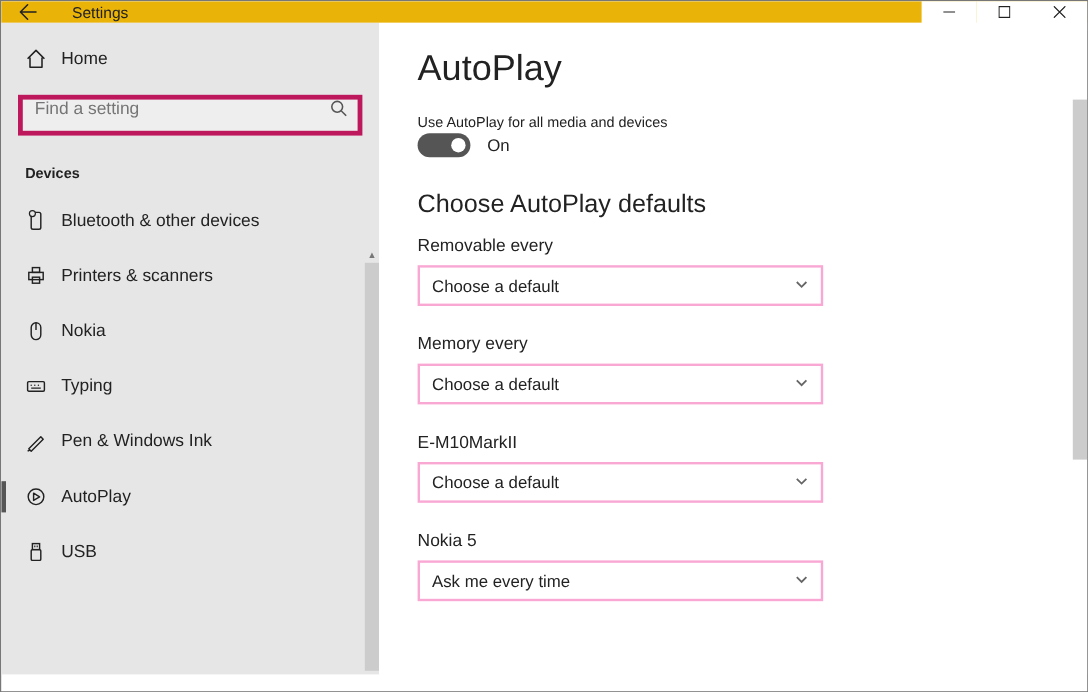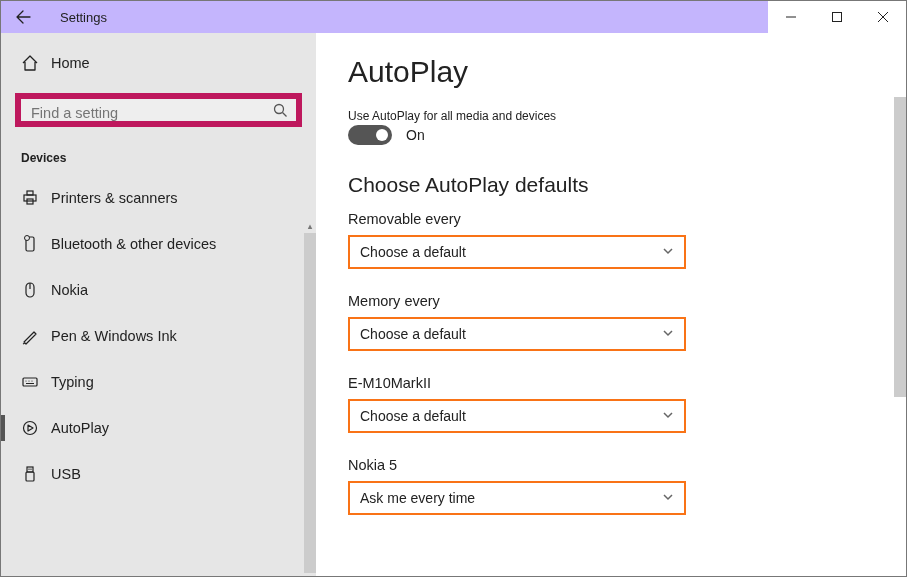--- a/index.html
+++ b/index.html
@@ -8,24 +8,24 @@
     font-size: 14px;
     color: #222;
     background: #fff;
     width: 907px;
     height: 577px;
     border: 1px solid #777;
     overflow: hidden;
     position: relative;
   }
   .titlebar {
-    height: 32px;
-    display: flex;
-    align-items: center;
-    background: #c4b5fd;
+    height: 18px;
+    display: flex;
+    align-items: center;
+    background: #eab308;
   }
   .titlebar .back {
     width: 44px;
     height: 32px;
     display: flex;
     align-items: center;
     justify-content: center;
     font-size: 16px;
   }
   .titlebar .title {
@@ -76,24 +76,24 @@
     position: absolute;
     left: 0;
     top: 10px;
     bottom: 10px;
     width: 4px;
     background: #555;
   }
   .searchbox {
     margin: 8px 14px 10px 14px;
     height: 34px;
-    border: 6px solid #be185d;
+    border: 4px solid #be185d;
     background: #eee;
     display: flex;
-    align-items: flex-end;
+    align-items: flex-start;
     padding: 0 8px 0 10px;
   }
   .searchbox input {
     border: none;
     background: transparent;
     outline: none;
     flex: 1;
     font-size: 14.5px;
     color: #555;
   }
@@ -149,21 +149,21 @@
   .field-group {
     margin-bottom: 24px;
   }
   .field-label {
     font-size: 14.5px;
     margin-bottom: 8px;
   }
   .select {
     width: 338px;
     height: 34px;
-    border: 2px solid #f97316;
+    border: 2px solid #f9a8d4;
     display: flex;
     align-items: center;
     padding: 0 10px;
     justify-content: space-between;
   }
   .chev {
     color: #555;
   }
   .sidebar-scrollbar {
     position: absolute;
@@ -240,64 +240,64 @@
           </svg>
       </span>
     </div>
 
     <div class="section-title">Devices</div>
 
     <div id="sidebar-items">
         <div class="sidebar-row" style="height: 46px;">
           <span class="icon-slot">
             <svg width="18" height="18" viewBox="0 0 18 18">
+              <rect x="5" y="2" width="8" height="14" rx="1.5" stroke="#222" fill="none" stroke-width="1.2"></rect>
+              <circle cx="6" cy="3" r="2.5" fill="#e6e6e6" stroke="#222" stroke-width="1"></circle>
+            </svg>
+          </span>
+          <span>Bluetooth &amp; other devices</span>
+        </div>
+        <div class="sidebar-row" style="height: 46px;">
+          <span class="icon-slot">
+            <svg width="18" height="18" viewBox="0 0 18 18">
               <rect x="3" y="6" width="12" height="6" stroke="#222" fill="none" stroke-width="1.2"></rect>
               <rect x="6" y="2" width="6" height="4" stroke="#222" fill="none" stroke-width="1.2"></rect>
               <rect x="6" y="10" width="6" height="5" stroke="#222" fill="none" stroke-width="1.2"></rect>
             </svg>
           </span>
           <span>Printers &amp; scanners</span>
         </div>
         <div class="sidebar-row" style="height: 46px;">
           <span class="icon-slot">
             <svg width="18" height="18" viewBox="0 0 18 18">
-              <rect x="5" y="2" width="8" height="14" rx="1.5" stroke="#222" fill="none" stroke-width="1.2"></rect>
-              <circle cx="6" cy="3" r="2.5" fill="#e6e6e6" stroke="#222" stroke-width="1"></circle>
-            </svg>
-          </span>
-          <span>Bluetooth &amp; other devices</span>
-        </div>
-        <div class="sidebar-row" style="height: 46px;">
-          <span class="icon-slot">
-            <svg width="18" height="18" viewBox="0 0 18 18">
               <rect x="5" y="2" width="8" height="14" rx="4" stroke="#222" fill="none" stroke-width="1.2"></rect>
               <line x1="9" y1="2" x2="9" y2="8" stroke="#222" stroke-width="1.2"></line>
             </svg>
           </span>
           <span>Nokia</span>
-        </div>
-        <div class="sidebar-row" style="height: 46px;">
-          <span class="icon-slot">
-            <svg width="18" height="18" viewBox="0 0 18 18">
-              <path d="M3 15 L13 5 L15 7 L5 17 Z M2 17 L4 16" stroke="#222" fill="none" stroke-width="1.2" stroke-linejoin="round"></path>
-            </svg>
-          </span>
-          <span>Pen &amp; Windows Ink</span>
         </div>
         <div class="sidebar-row" style="height: 46px;">
           <span class="icon-slot">
             <svg width="18" height="18" viewBox="0 0 18 18">
               <rect x="2" y="5" width="14" height="8" rx="1" stroke="#222" fill="none" stroke-width="1.2"></rect>
               <circle cx="5" cy="8" r="0.6" fill="#222"></circle>
               <circle cx="8" cy="8" r="0.6" fill="#222"></circle>
               <circle cx="11" cy="8" r="0.6" fill="#222"></circle>
               <line x1="5" y1="10.5" x2="13" y2="10.5" stroke="#222" stroke-width="1"></line>
             </svg>
           </span>
           <span>Typing</span>
+        </div>
+        <div class="sidebar-row" style="height: 46px;">
+          <span class="icon-slot">
+            <svg width="18" height="18" viewBox="0 0 18 18">
+              <path d="M3 15 L13 5 L15 7 L5 17 Z M2 17 L4 16" stroke="#222" fill="none" stroke-width="1.2" stroke-linejoin="round"></path>
+            </svg>
+          </span>
+          <span>Pen &amp; Windows Ink</span>
         </div>
         <div class="sidebar-row selected" style="height: 46px;">
           <span class="icon-slot">
             <svg width="18" height="18" viewBox="0 0 18 18">
               <circle cx="9" cy="9" r="6.5" stroke="#222" fill="none" stroke-width="1.2"></circle>
               <path d="M7 6 L12 9 L7 12 Z" stroke="#222" fill="none" stroke-width="1.2" stroke-linejoin="round"></path>
             </svg>
           </span>
           <span>AutoPlay</span>
         </div>

